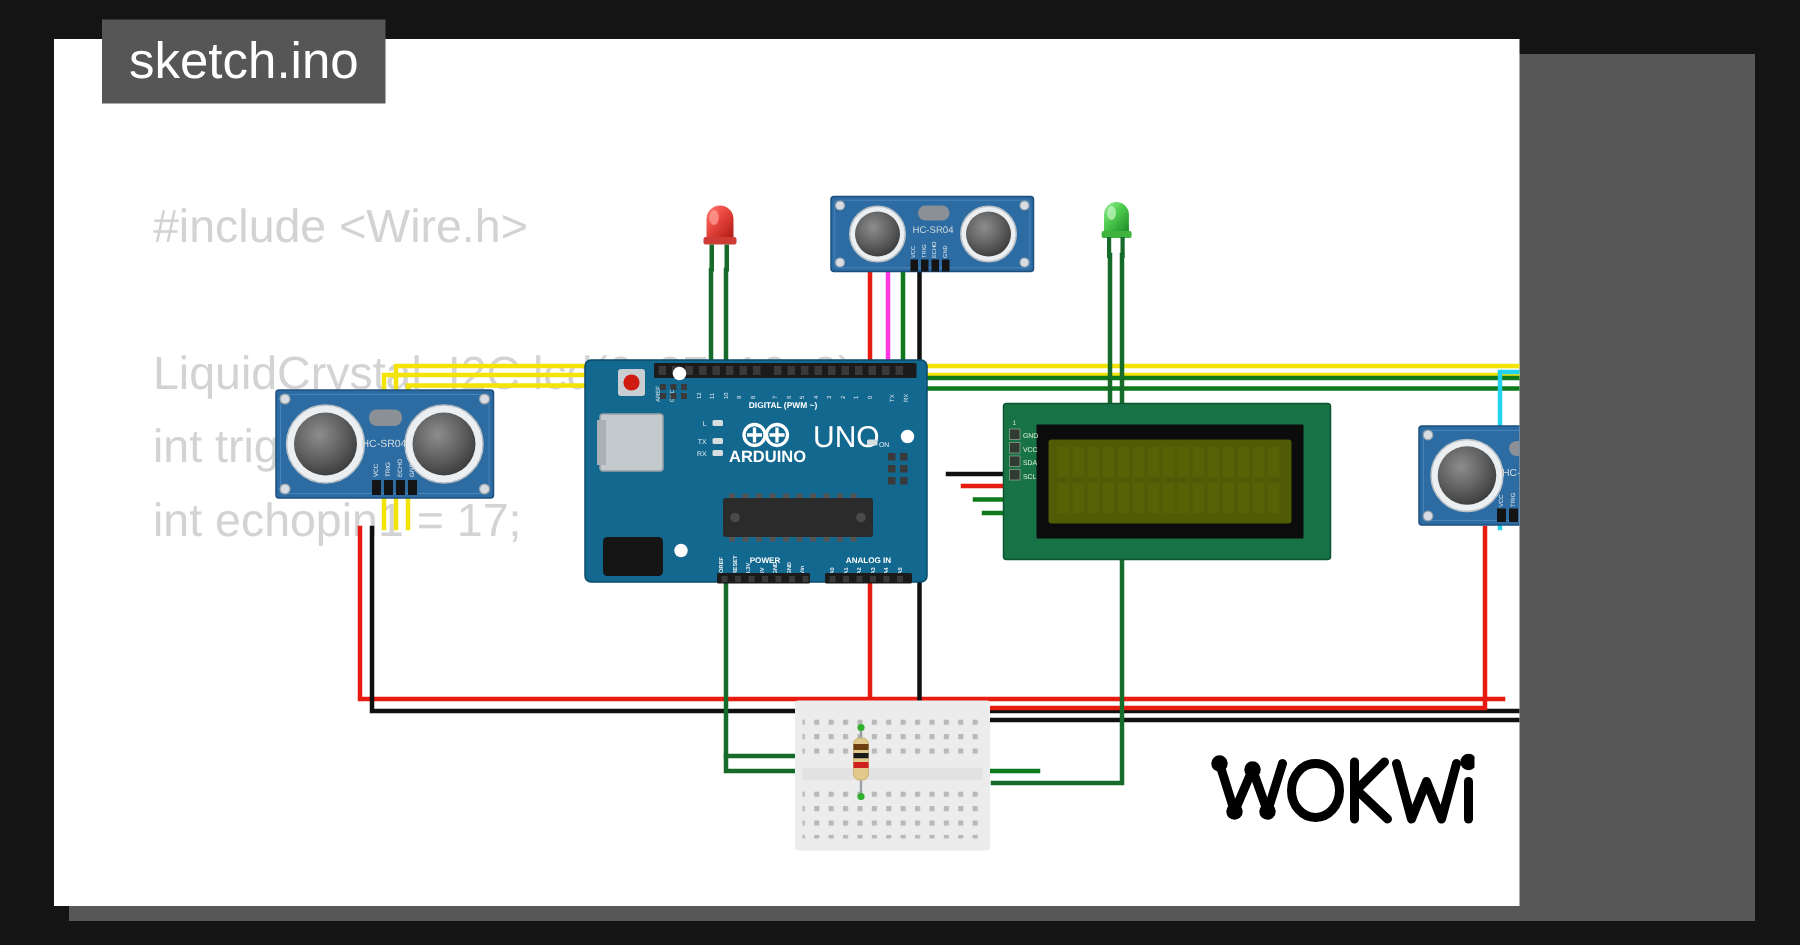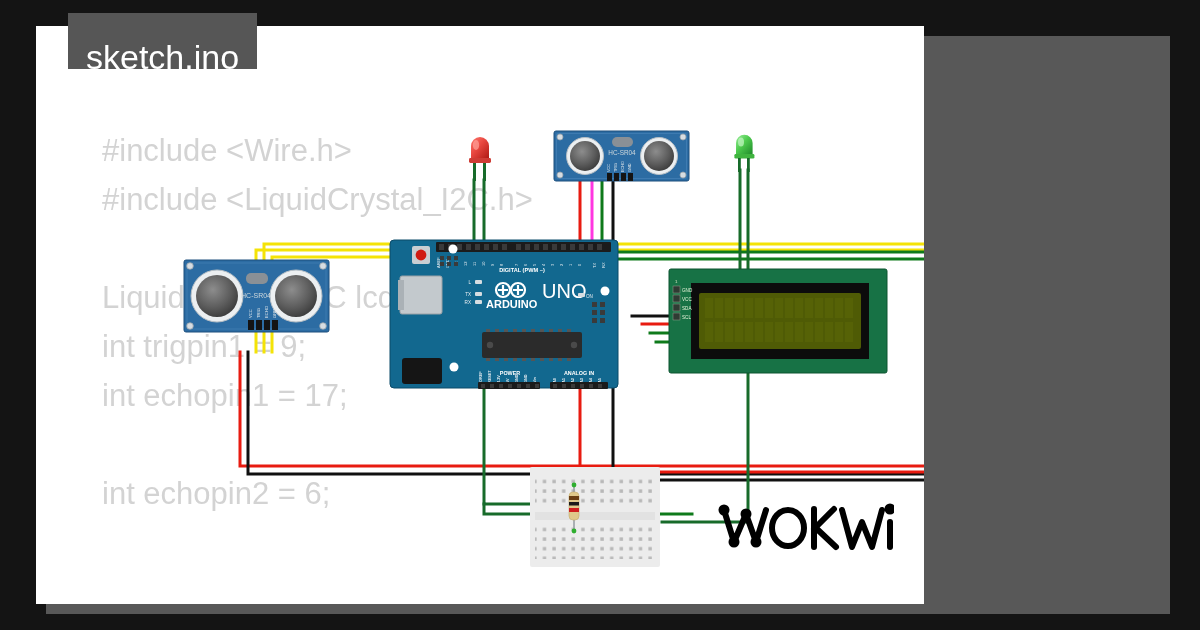--- a/index.html
+++ b/index.html
@@ -12,33 +12,33 @@
   #root { position: relative; width: 1200px; height: 630px; background: #141414; }
 
   
   .frame-shadow {
     position: absolute; left: 46px; top: 36px;
     width: 1124px; height: 578px;
     background: #585858;
   }
   .canvas {
     position: absolute; left: 36px; top: 26px;
-    width: 888px; height: 578px;
+    width: 977px; height: 578px;
     background: #ffffff;
     overflow: hidden;
   }
 
   
   .tab {
     position: absolute; left: 68px; top: 13px;
     background: #565656;
     color: #ffffff;
     font-size: 34px;
     line-height: 56px;
-    padding: 16px 18px;
+    padding: 0 18px;
     height: 56px;
     letter-spacing: 0px;
     white-space: nowrap;
     z-index: 40;
   }
 
   
   .code {
     position: absolute; left: 66px; top: 100px;
     width: 560px;
@@ -61,21 +61,21 @@
   }
 </style>
 </head>
 <body>
 
 <div id="root">
 
   <div class="frame-shadow"></div>
   <div class="canvas">
 
-    <div class="code" id="code-block" style="color: rgb(211, 211, 211);"><div>#include &lt;Wire.h&gt;</div><div>#include &lt;LiquidCrystal_I2C.h&gt;</div><div class="blank"></div><div>LiquidCrystal_I2C lcd(0x27, 16, 2);</div><div>int trigpin1 = 9;</div><div>int echopin1 = 17;</div><div class="blank"></div><div>int echopin2 = 6;</div><div class="blank"></div></div>
+    <div class="code" id="code-block" style="color: rgb(211, 211, 211);"><div>#include &lt;Wire.h&gt;</div><div class="blank"></div><div>LiquidCrystal_I2C lcd(0x27, 16, 2);</div><div>int trigpin1 = 9;</div><div>int echopin1 = 17;</div><div class="blank"></div><div class="blank"></div></div>
 
     <svg class="diagram" viewBox="0 0 1124 578" width="1124" height="578" xmlns="http://www.w3.org/2000/svg">
 
       <defs>
         <radialGradient id="sensorMesh" cx="40%" cy="35%" r="70%">
           <stop offset="0%" stop-color="#8d8d8d"></stop>
           <stop offset="60%" stop-color="#5d5d5d"></stop>
           <stop offset="100%" stop-color="#3a3a3a"></stop>
         </radialGradient>
         <linearGradient id="ledRedG" x1="0" y1="0" x2="1" y2="1">

